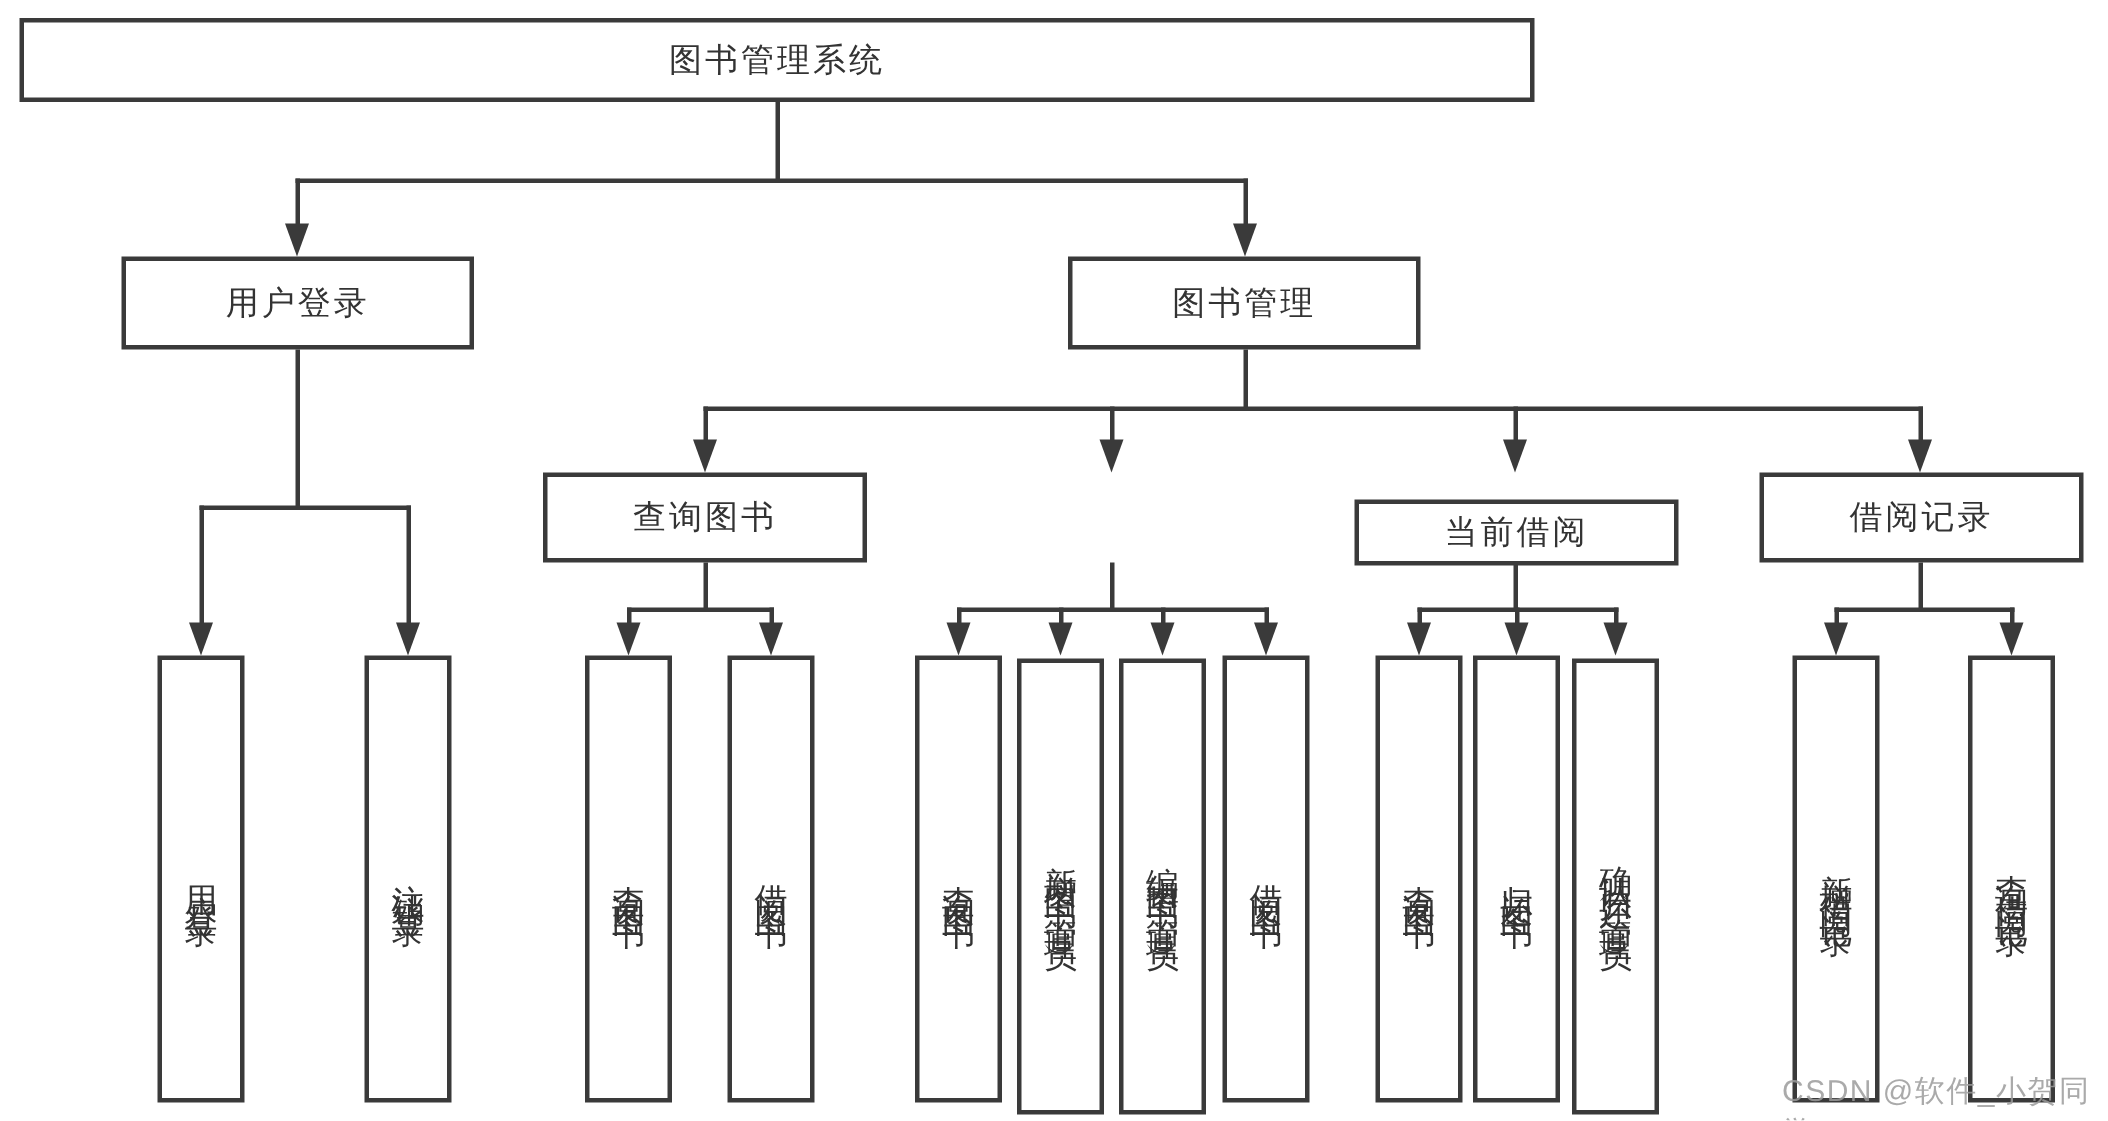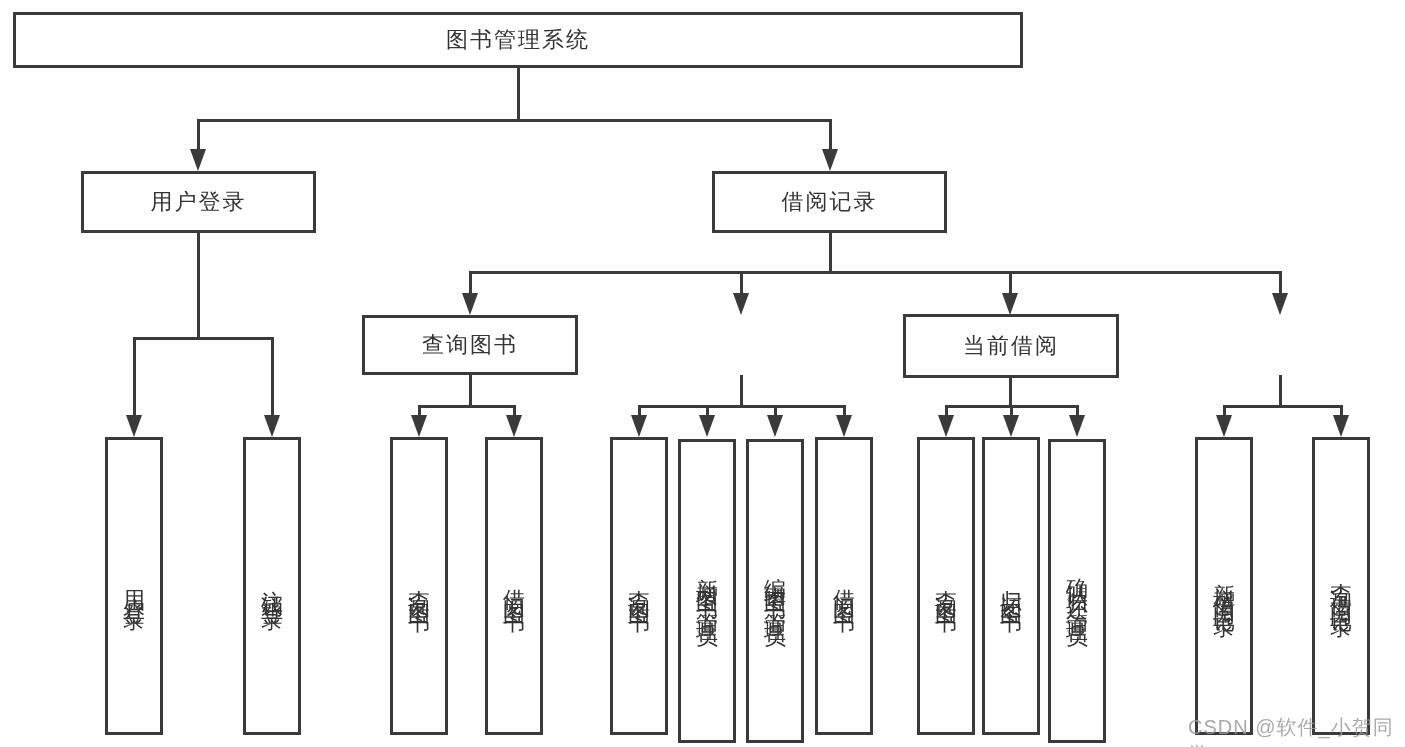--- a/index.html
+++ b/index.html
@@ -40,27 +40,28 @@
 </style>
 </head>
 <body>
 
 <div class="canvas">
 
   <div class="node" style="left:13px;top:12px;width:1010px;height:56px">图书管理系统</div>
 
   <div class="node" style="left:81px;top:171px;width:235px;height:62px">用户登录</div>
 
-  <div class="node" style="left:712px;top:171px;width:235px;height:62px">借阅记录</div>
+  <div class="node" style="left:712px;top:171px;width:235px;height:62px">图书管理</div>
 
   <div class="node" style="left:362px;top:315px;width:216px;height:60px">查询图书</div>
 
 
-  <div class="node" style="left:903px;top:314px;width:216px;height:64px">当前借阅</div>
+  <div class="node" style="left:903px;top:333px;width:216px;height:44px">当前借阅</div>
 
+  <div class="node" style="left:1173px;top:315px;width:216px;height:60px">借阅记录</div>
 
   <div class="node v" style="left:105px;top:437px;width:58px;height:298px">用户登录</div>
   <div class="node v" style="left:243px;top:437px;width:58px;height:298px">注销登录</div>
 
   <div class="node v" style="left:390px;top:437px;width:58px;height:298px">查询图书</div>
   <div class="node v" style="left:485px;top:437px;width:58px;height:298px">借阅图书</div>
 
   <div class="node v" style="left:610px;top:437px;width:58px;height:298px">查询图书</div>
   <div class="node v" style="left:678px;top:439px;width:58px;height:304px">新增图书（管理员）</div>
   <div class="node v" style="left:746px;top:439px;width:58px;height:304px">编辑图书（管理员）</div>

